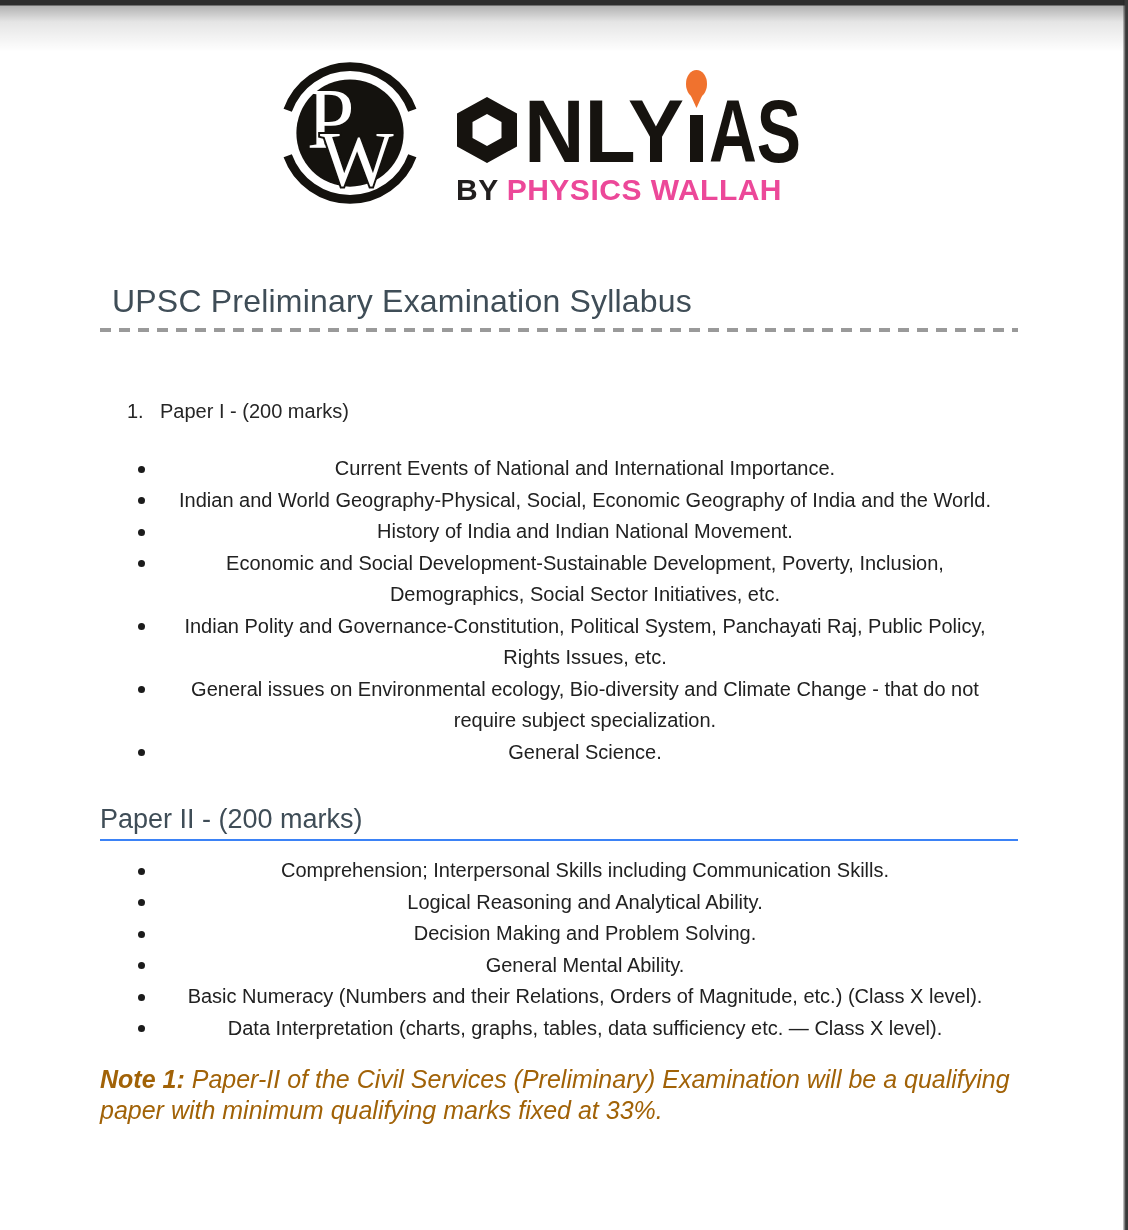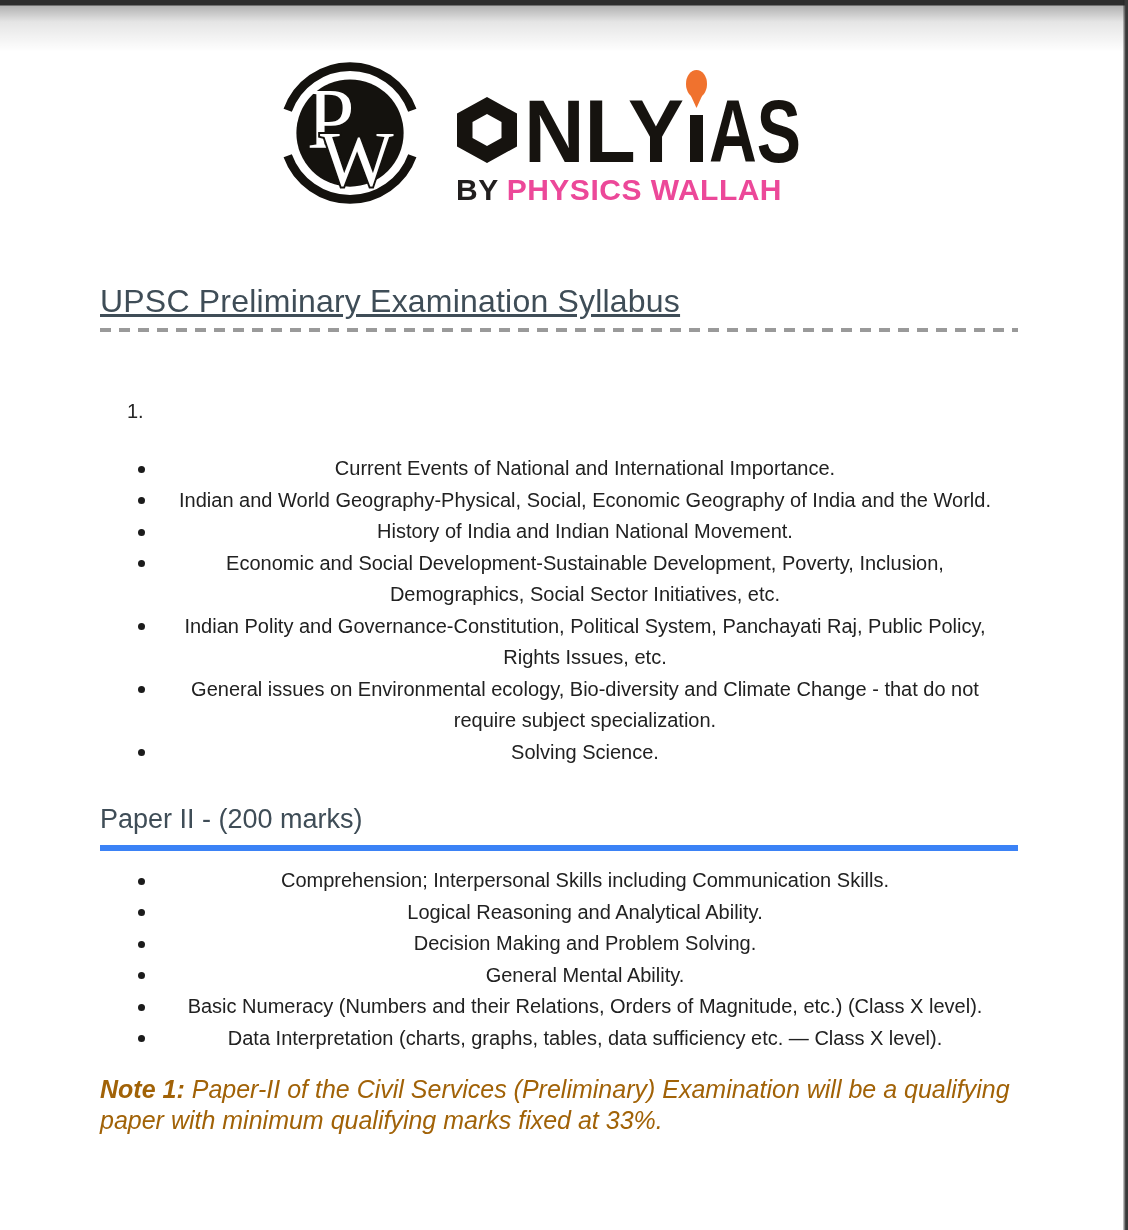--- a/index.html
+++ b/index.html
@@ -33,23 +33,23 @@
     margin-top: 6px;
     font-size: 30px; font-weight: 800; letter-spacing: 0.5px;
     color: #221f1f; white-space: nowrap;
   }
   .byline .brand { color: #ec4899; margin-left: 8px; }
 
   
   .content { width: 918px; margin-left: 100px; }
 
   h1.doc-title {
-    margin: 72px 0 0 0;
+    margin: 72px 0 0 12px;
     font-size: 32px; line-height: 36px; font-weight: 400;
-    color: #3F4D57; letter-spacing: 0.2px; text-decoration: underline;
+    color: #3F4D57; letter-spacing: 0.2px;
   }
   .dashed-rule {
     margin-top: 9px; height: 4px; width: 918px;
     background: repeating-linear-gradient(90deg, #9a9a9a 0 11px, transparent 11px 19px);
   }
 
   .p1head { margin-top: 64px; font-size: 20px; line-height: 31px; color: #262626; display: flex; }
   .p1head .num { display: inline-block; margin-left: 27px; width: 33px; flex: 0 0 auto; }
 
   ul.topics { list-style: none; margin: 26px 0 0 0; padding: 0; }
@@ -57,21 +57,21 @@
     position: relative; padding-left: 60px; padding-right: 8px;
     font-size: 20px; line-height: 31.5px; color: #212121; text-align: center;
   }
   ul.topics li::before {
     content: ""; position: absolute; left: 38px; top: 12.5px;
     width: 7px; height: 7px; border-radius: 50%; background: #1b1b1b;
   }
 
   h2.p2head {
     margin: 36px 0 0 0; font-size: 27px; line-height: 31px; font-weight: 400;
-    color: #3F4D57; padding-bottom: 10px; border-bottom: 6px solid #3b82f6;
+    color: #3F4D57; padding-bottom: 4px; border-bottom: 2px solid #3b82f6;
   }
   ul.topics.second { margin-top: 14px; }
 
   .notes { margin-top: 20px; font-style: italic; font-size: 25px; line-height: 31px; color: #a16207; }
   .notes p { margin: 0; }
   .notes .note-label { font-weight: 700; margin-right: 7px; }
 </style>
 </head>
 <body>
 
@@ -101,30 +101,31 @@
     </div>
   </div>
 </header>
 
 <main class="content">
   <h1 class="doc-title">UPSC Preliminary Examination Syllabus</h1>
   <div class="dashed-rule"></div>
 
   <div class="p1head">
     <span class="num">1.</span>
+    <span>Paper I - (200 marks)</span>
   </div>
 
   <ul class="topics">
     <li>Current Events of National and International Importance.</li>
     <li>Indian and World Geography-Physical, Social, Economic Geography of India and the World.</li>
     <li>History of India and Indian National Movement.</li>
     <li>Economic and Social Development-Sustainable Development, Poverty, Inclusion, Demographics, Social Sector Initiatives, etc.</li>
     <li>Indian Polity and Governance-Constitution, Political System, Panchayati Raj, Public Policy, Rights Issues, etc.</li>
     <li>General issues on Environmental ecology, Bio-diversity and Climate Change - that do not require subject specialization.</li>
-    <li>Solving Science.</li>
+    <li>General Science.</li>
   </ul>
 
   <h2 class="p2head">Paper II - (200 marks)</h2>
 
   <ul class="topics second">
     <li>Comprehension; Interpersonal Skills including Communication Skills.</li>
     <li>Logical Reasoning and Analytical Ability.</li>
     <li>Decision Making and Problem Solving.</li>
     <li>General Mental Ability.</li>
     <li>Basic Numeracy (Numbers and their Relations, Orders of Magnitude, etc.) (Class X level).</li>

